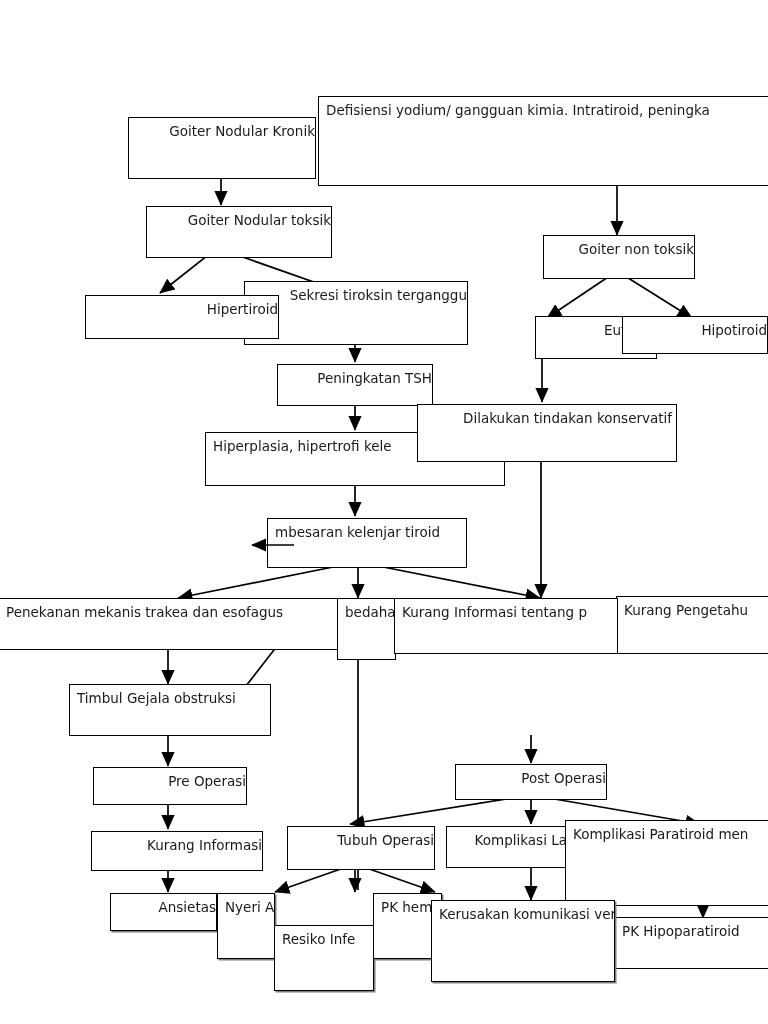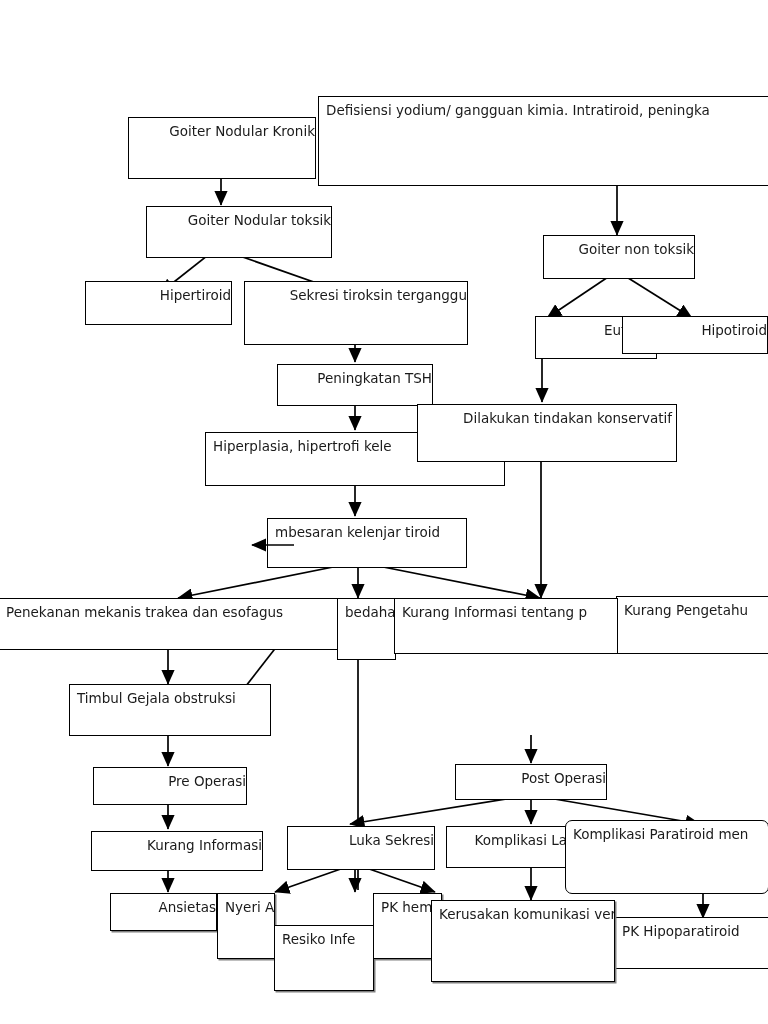--- a/index.html
+++ b/index.html
@@ -112,21 +112,21 @@
   </svg>
 
   <div class="node" style="left:128px; top:117px; width:188px; height:62px; z-index:30;">Goiter Nodular Kronik</div>
 
   <div class="node tl" style="left:318px; top:96px; width:470px; height:90px; z-index:20;">Defisiensi yodium/ gangguan kimia. Intratiroid, peningka</div>
 
   <div class="node" style="left:128px; top:206px; width:186px; height:52px; z-index:30;margin-left:18px;">Goiter Nodular toksik</div>
 
   <div class="node" style="left:543px; top:235px; width:152px; height:44px; z-index:30;">Goiter non toksik</div>
 
-  <div class="node" style="left:85px; top:281px; width:147px; height:44px; z-index:32;">Hipertiroid</div>
+  <div class="node" style="left:85px; top:295px; width:194px; height:44px; z-index:32;">Hipertiroid</div>
 
   <div class="node" style="left:244px; top:281px; width:224px; height:64px; z-index:28;">Sekresi tiroksin terganggu</div>
 
   <div class="node" style="left:487px; top:316px; width:122px; height:43px; z-index:30;margin-left:48px;">Eutiroid</div>
 
   <div class="node" style="left:622px; top:316px; width:146px; height:38px; z-index:30;">Hipotiroid</div>
 
   <div class="node" style="left:277px; top:364px; width:156px; height:42px; z-index:30;">Peningkatan TSH</div>
 
   <div class="node tl" style="left:417px; top:404px; width:260px; height:58px; z-index:34;padding-left:45px;">Dilakukan tindakan konservatif</div>
@@ -145,25 +145,25 @@
   <div class="node tl" style="left:616px; top:596px; width:156px; height:58px; z-index:30;">Kurang Pengetahu</div>
 
   <div class="node tl" style="left:69px; top:684px; width:202px; height:52px; z-index:34;">Timbul Gejala obstruksi</div>
 
   <div class="node" style="left:93px; top:767px; width:154px; height:38px; z-index:30;">Pre Operasi</div>
 
   <div class="node" style="left:455px; top:764px; width:152px; height:36px; z-index:30;">Post Operasi</div>
 
   <div class="node" style="left:83px; top:831px; width:172px; height:40px; z-index:30;margin-left:8px;">Kurang Informasi</div>
 
-  <div class="node" style="left:287px; top:826px; width:148px; height:44px; z-index:30;">Luka Sekresi</div>
+  <div class="node" style="left:287px; top:826px; width:148px; height:44px; z-index:30;">Tubuh Operasi</div>
 
   <div class="node" style="left:446px; top:826px; width:122px; height:42px; z-index:28;">Komplikasi La</div>
 
-  <div class="node tl" style="left:565px; top:820px; width:204px; height:74px; z-index:36;border-radius:7px;">Komplikasi Paratiroid men</div>
+  <div class="node tl" style="left:565px; top:820px; width:204px; height:86px; z-index:36;">Komplikasi Paratiroid men</div>
 
   <div class="node shadow" style="left:110px; top:893px; width:107px; height:38px; z-index:34;">Ansietas</div>
 
   <div class="node shadow tl" style="left:217px; top:893px; width:58px; height:66px; z-index:34;">Nyeri A</div>
 
   <div class="node shadow tl" style="left:274px; top:925px; width:100px; height:66px; z-index:34;">Resiko Infe</div>
 
   <div class="node shadow tl" style="left:373px; top:893px; width:69px; height:66px; z-index:34;">PK hem</div>
 
   <div class="node shadow tl" style="left:431px; top:900px; width:184px; height:82px; z-index:38;">Kerusakan komunikasi verbal</div>

